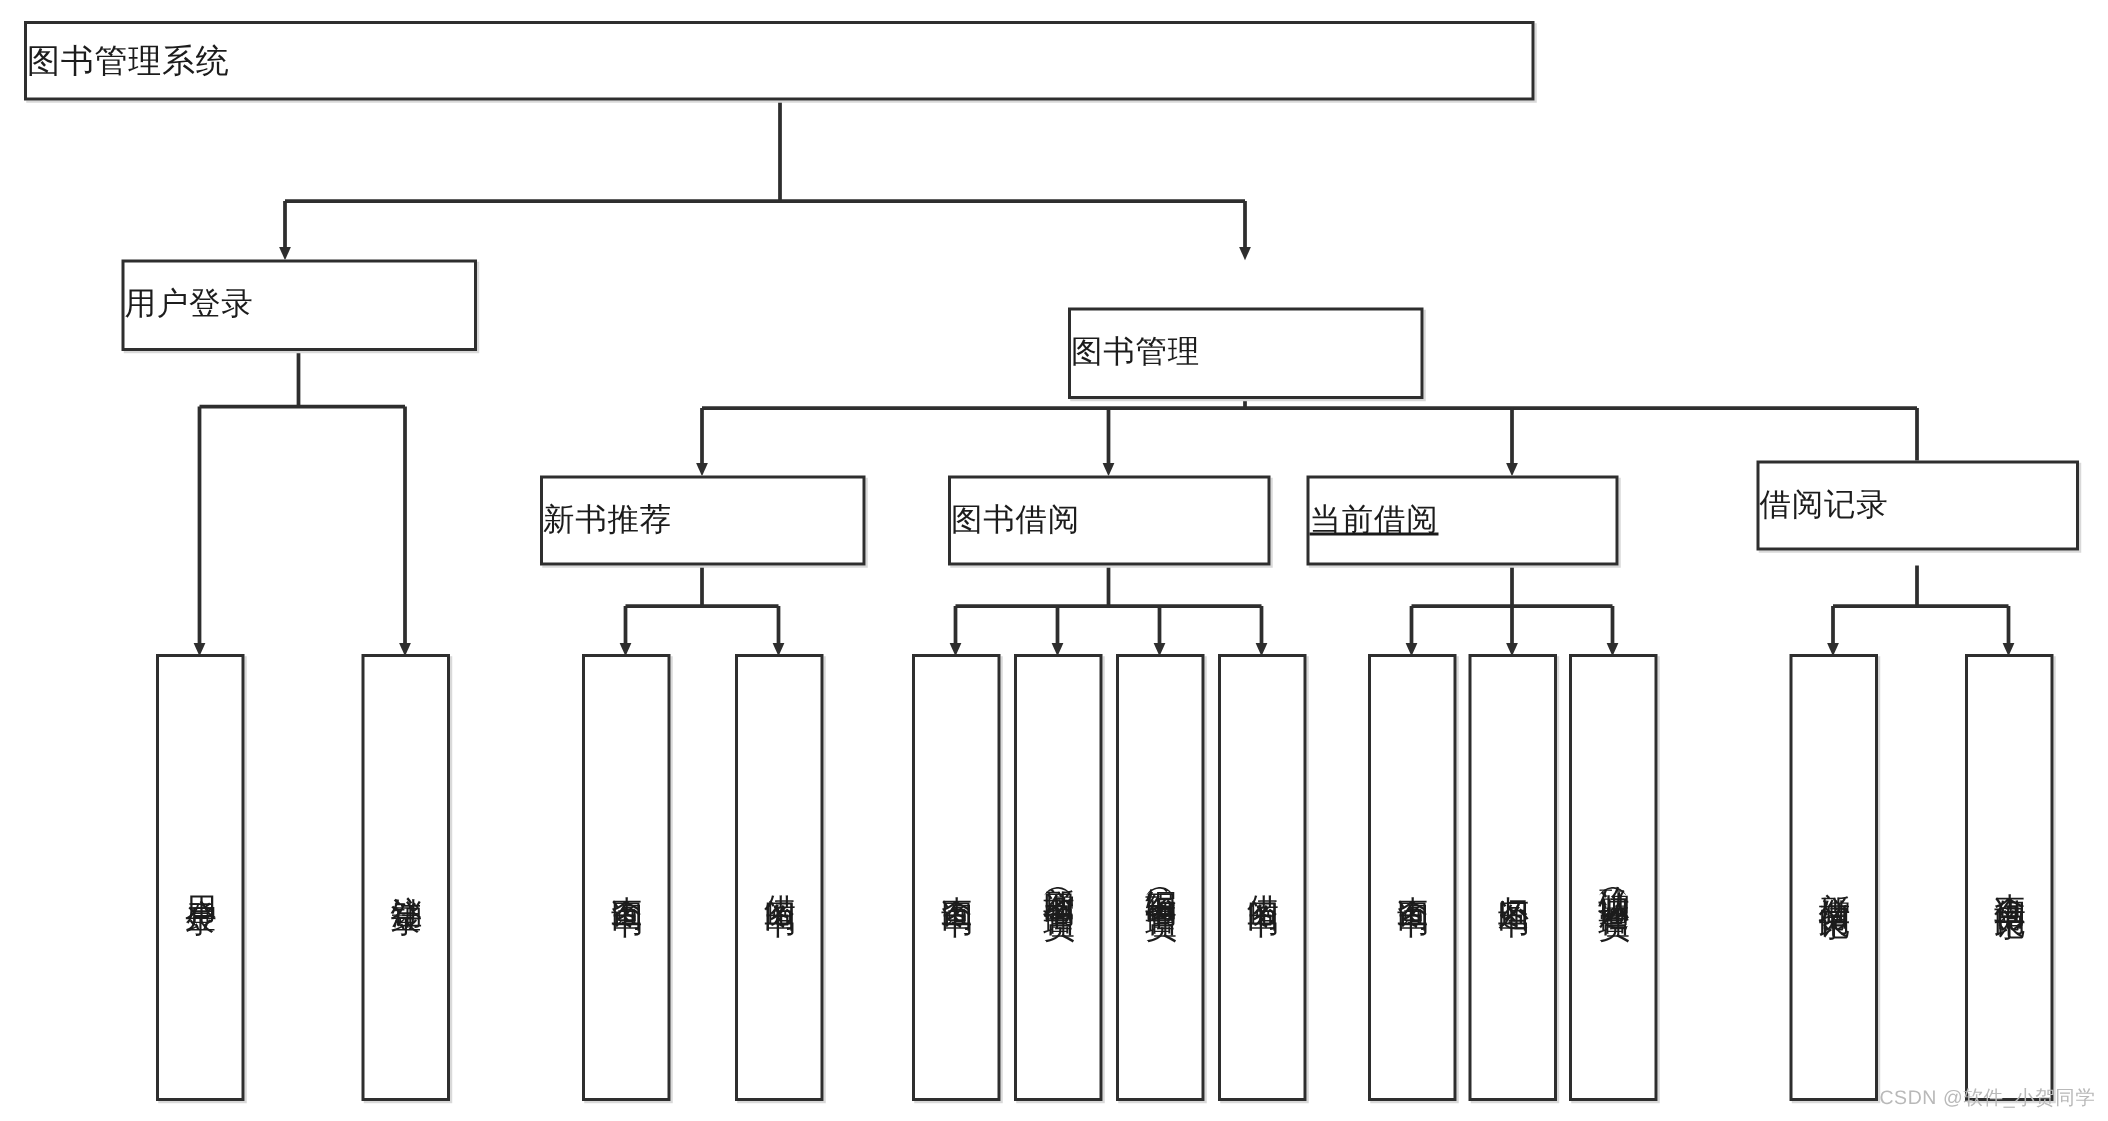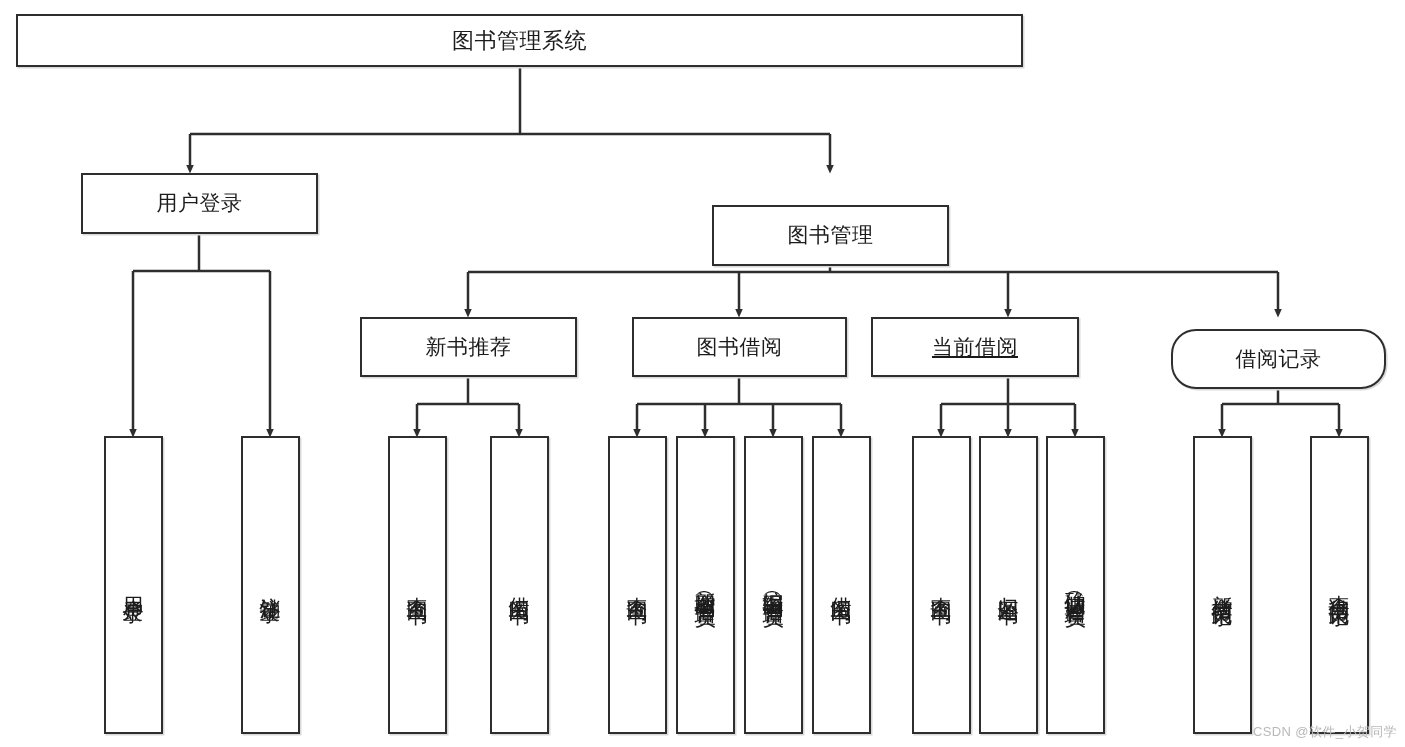--- a/index.html
+++ b/index.html
@@ -27,21 +27,21 @@
     pointer-events: none;
   }
   .node {
     position: absolute;
     box-sizing: border-box;
     background: #ffffff;
     border: 2.5px solid #2e2e2e;
     box-shadow: 1.5px 1.5px 0 0 #d9d9d9;
     display: flex;
     align-items: center;
-    justify-content: center;
+    justify-content: flex-start;
     z-index: 2;
   }
   .node .label {
     display: block;
     text-align: center;
     line-height: 1.06;
     color: #1c1c1c;
   }
   
   .node.h .label {
@@ -143,21 +143,21 @@
 
   <div class="node h" style="left:360px; top:317px; width:217px; height:60px;">
     <span class="label">新书推荐</span>
   </div>
   <div class="node h" style="left:632px; top:317px; width:215px; height:60px;">
     <span class="label">图书借阅</span>
   </div>
   <div class="node h" style="left:871px; top:317px; width:208px; height:60px;text-decoration:underline;">
     <span class="label">当前借阅</span>
   </div>
-  <div class="node h" style="left:1171px; top:329px; width:215px; height:60px;border-radius:25px;">
+  <div class="node h" style="left:1171px; top:307px; width:215px; height:60px;">
     <span class="label">借阅记录</span>
   </div>
 
   <div class="node v" style="left:104px; top:436px; width:59px; height:298px;">
     <span class="label">用户登录</span>
   </div>
   <div class="node v" style="left:241px; top:436px; width:59px; height:298px;">
     <span class="label">注销登录</span>
   </div>
 

